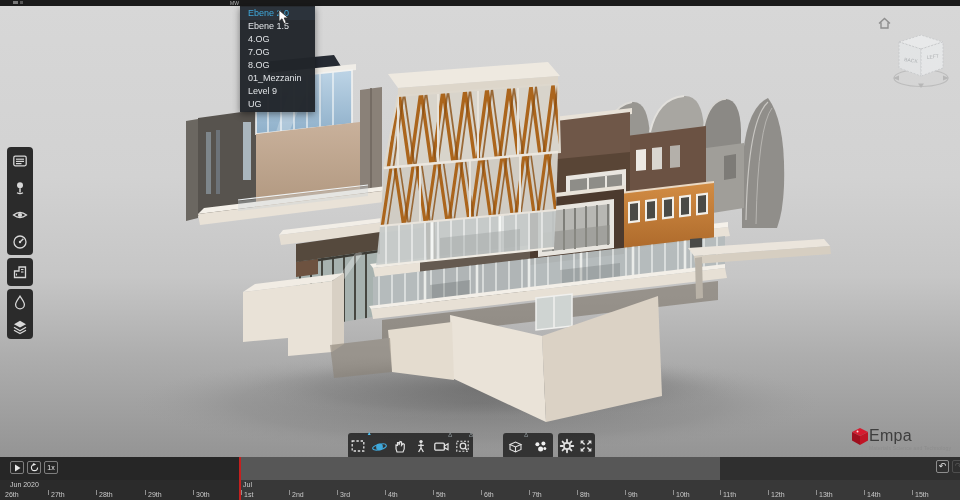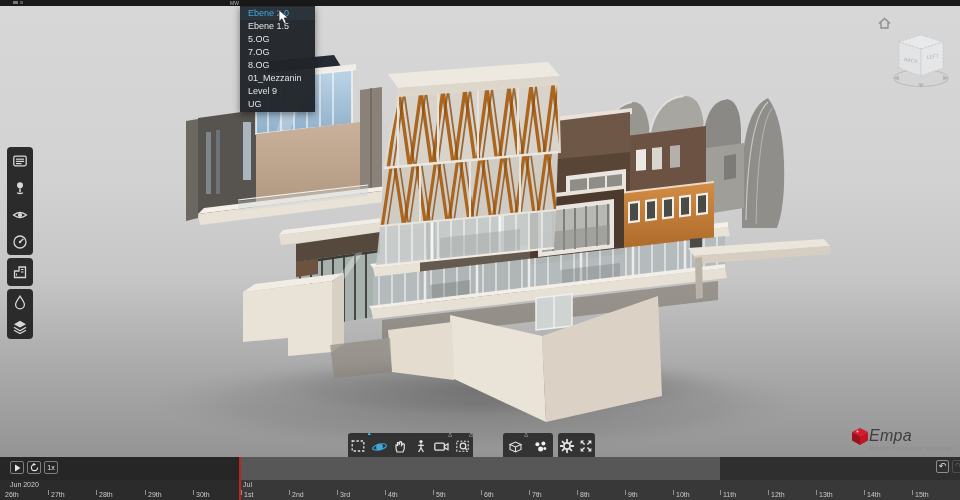--- a/index.html
+++ b/index.html
@@ -28,21 +28,21 @@
   .tgroup{position:absolute;top:427px;height:26px;background:rgba(45,45,45,.95);border-radius:3px;
      display:flex;align-items:center;z-index:20;}
   .tbtn{flex:1;height:26px;display:flex;align-items:center;justify-content:center;position:relative;}
   .badge{position:absolute;top:-1px;right:0;font-size:5px;line-height:5px;color:rgba(225,242,250,.95);}
   .badge.blue{color:#4fc3f7;top:-2px;right:auto;left:-2px;}
   
   .home{position:absolute;left:877px;top:10px;z-index:15;}
   .vcube{position:absolute;left:890px;top:24px;opacity:.55;z-index:15;}
   
   .empa{position:absolute;left:851px;top:421px;display:flex;align-items:flex-start;z-index:15;}
-  .empa .txt{margin-left:0;font-style:italic;}
+  .empa .txt{margin-left:0;}
   .empa .brand{font-size:16px;font-weight:500;color:#3e3e3e;line-height:17px;letter-spacing:.3px;}
   .empa .tag{font-size:5px;color:#8d8d8d;margin-top:1px;letter-spacing:.2px;}
   
   .timeline{position:absolute;left:0;top:457px;width:960px;height:43px;background:#262626;z-index:30;}
   .scrub{position:absolute;left:0;top:0;width:960px;height:23px;background:#262626;}
   .scrub .range{position:absolute;left:240px;top:0;width:480px;height:23px;background:#575757;}
   .scrub .tail{position:absolute;left:720px;top:0;width:240px;height:23px;background:#2f2f2f;}
   .tr-btn{position:absolute;top:4px;width:14px;height:13px;border:1px solid #7e7e7e;border-radius:2px;
      box-sizing:border-box;display:flex;align-items:center;justify-content:center;
      color:#e8e8e8;font-size:7px;line-height:1;}
@@ -499,21 +499,21 @@
 
   <div class="topbar">
     <span class="glyph"></span>
     <span class="glyph2"></span>
     <span class="mini">MW</span>
   </div>
 
   <div class="dropdown">
     <div class="dd-item selected">Ebene 2.0</div>
     <div class="dd-item">Ebene 1.5</div>
-    <div class="dd-item">5.OG</div>
+    <div class="dd-item">4.OG</div>
     <div class="dd-item">7.OG</div>
     <div class="dd-item">8.OG</div>
     <div class="dd-item">01_Mezzanin</div>
     <div class="dd-item">Level 9</div>
     <div class="dd-item">UG</div>
   </div>
   <svg class="cursor" width="12" height="15" viewBox="0 0 12 15">
     <polygon points="1,0 1,11.5 4,8.8 6,13.6 8.2,12.6 6.2,7.9 10.2,7.9" fill="#ffffff" stroke="#2a2a2a" stroke-width=".8"></polygon>
   </svg>
 

